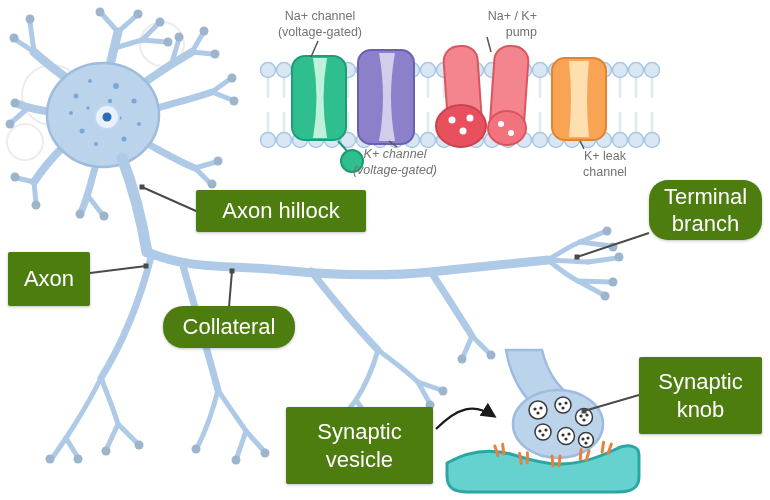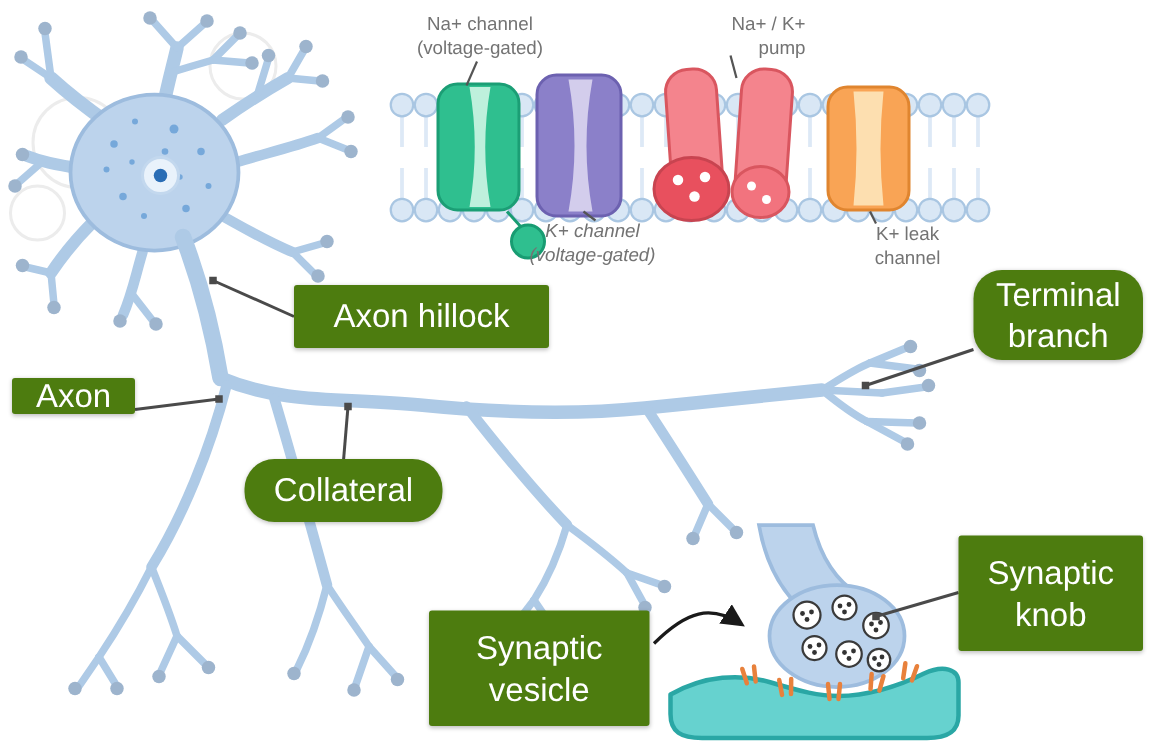--- a/index.html
+++ b/index.html
@@ -389,21 +389,21 @@
     <rect class="conn-sq" x="229.5" y="268.5" width="5" height="5"></rect>
     <line class="conn" x1="649" y1="233" x2="577" y2="257"></line>
     <rect class="conn-sq" x="574.5" y="254.5" width="5" height="5"></rect>
     <line class="conn" x1="639" y1="395" x2="584" y2="411"></line>
     <rect class="conn-sq" x="581.5" y="408.5" width="5" height="5"></rect>
     <path d="M436,429 C458,407 474,403 494,416" fill="none" stroke="#1a1a1a" stroke-width="2.2" marker-end="url(#arrow)"></path>
   </g>
 </svg>
 
 <div class="label-box" style="left:196px;top:190px;width:170px;height:42px;">Axon hillock</div>
-<div class="label-box" style="left:8px;top:252px;width:82px;height:24px;">Axon</div>
+<div class="label-box" style="left:8px;top:252px;width:82px;height:54px;">Axon</div>
 <div class="label-box" style="left:163px;top:306px;width:132px;height:42px;border-radius:20px;">Collateral</div>
 <div class="label-box" style="left:649px;top:180px;width:113px;height:60px;border-radius:19px;">Terminal
 branch</div>
 <div class="label-box" style="left:286px;top:407px;width:147px;height:77px;">Synaptic
 vesicle</div>
 <div class="label-box" style="left:639px;top:357px;width:123px;height:77px;">Synaptic
 knob</div>
 
 <div class="inset-label" style="left:250px;top:8px;width:140px;">Na+ channel
 (voltage-gated)</div>

